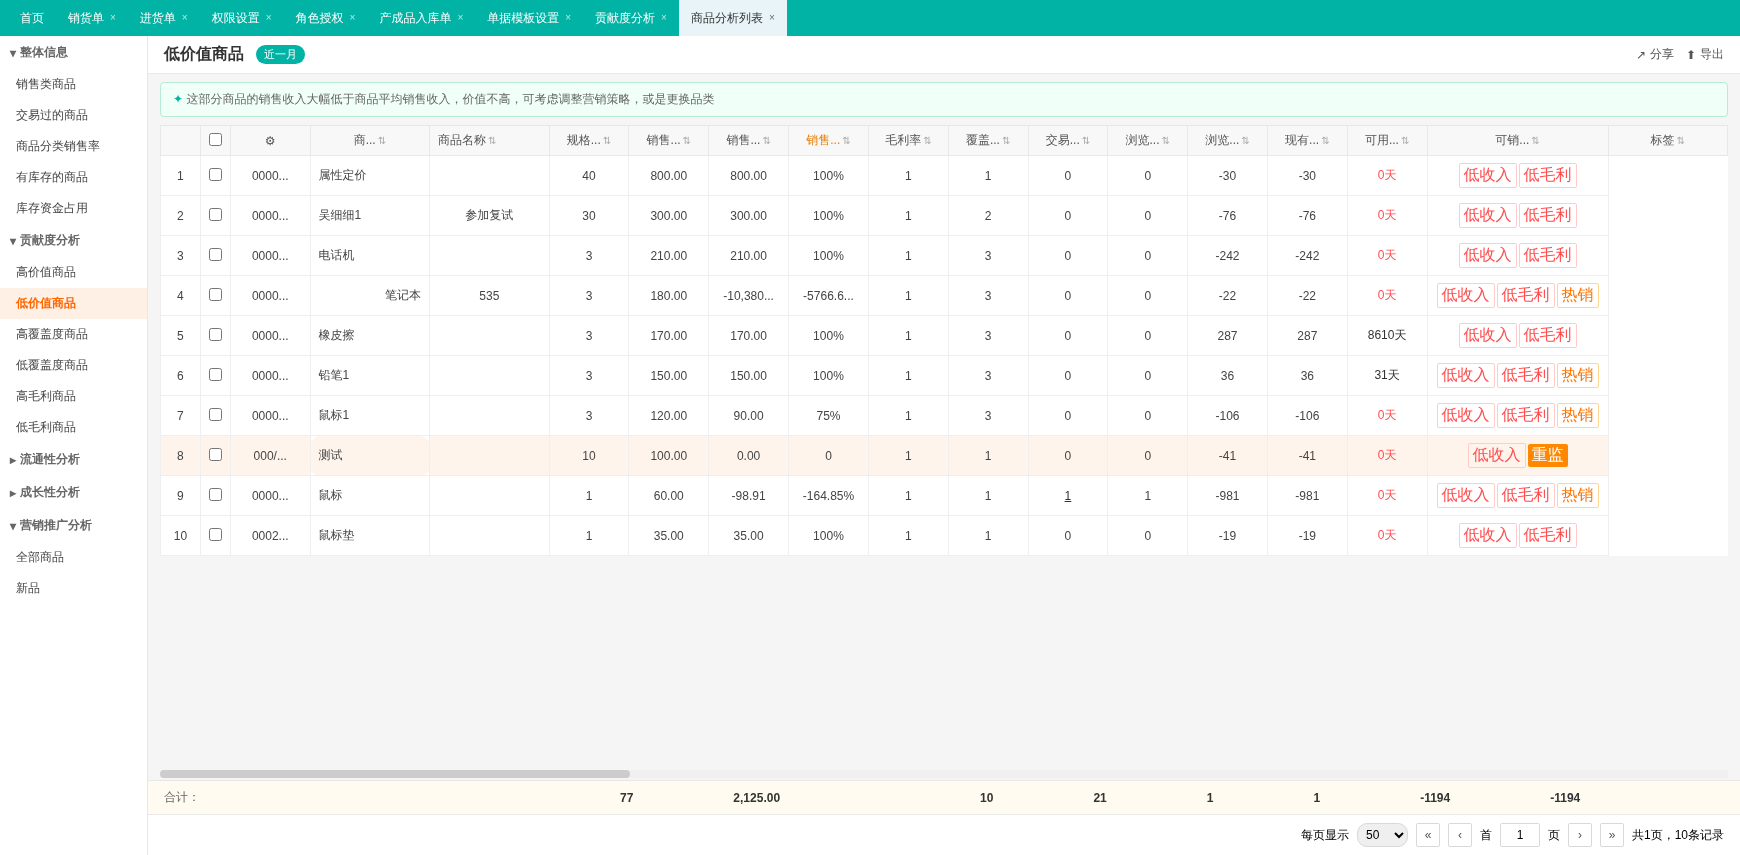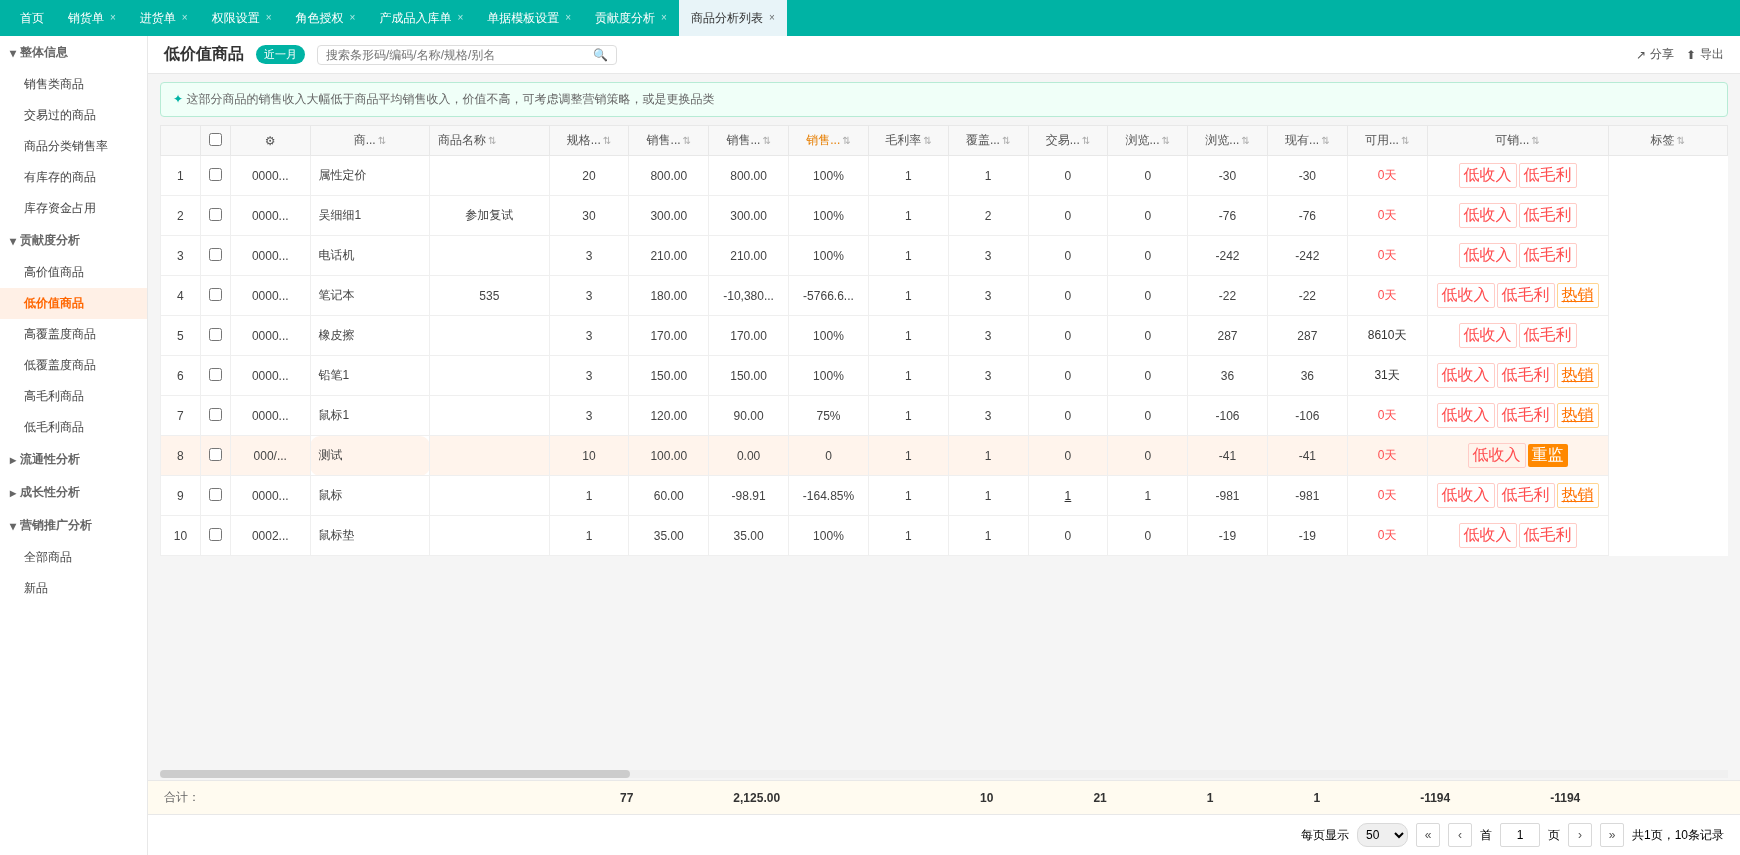--- a/index.html
+++ b/index.html
@@ -45,21 +45,21 @@
     .sidebar-section-header {
       padding: 8px 10px;
       color: #666;
       font-weight: bold;
       display: flex;
       align-items: center;
       gap: 4px;
       cursor: pointer;
     }
     .sidebar-item {
-      padding: 7px 24px;
+      padding: 7px 16px;
       cursor: pointer;
       color: #444;
     }
     .sidebar-item.active { background: #fff0e6; color: #ff6600; font-weight: bold; }
     
     
     .content-area {
       flex: 1;
       display: flex;
       flex-direction: column;
@@ -159,21 +159,21 @@
     tr.highlighted td { background: #fff4ec; }
     
     .tag {
       display: inline-block;
       padding: 1px 4px;
       border-radius: 2px;
       font-size: 16px;
       margin: 1px;
     }
     .tag-red { color: #ff4d4f; border: 1px solid #ffccc7; }
-    .tag-orange { color: #ff7300; border: 1px solid #ffd591; text-decoration: underline; }
+    .tag-orange { color: #ff7300; border: 1px solid #ffd591; }
     .tag-gold { background: #ff8800; color: white; }
     
     .sort-icon { color: #aaa; font-size: 10px; margin-left: 2px; }
     
     
     .footer-summary {
       background: #fffbf0;
       border-top: 1px solid #e8e8e8;
       padding: 8px 16px;
       display: flex;
@@ -324,24 +324,20 @@
     </div>
     <div class="sidebar-item">全部商品</div>
     <div class="sidebar-item">新品</div>
   </div>
 
   <div class="content-area">
 
     <div class="page-header">
       <span class="page-title">低价值商品</span>
       <span class="time-badge">近一月</span>
-      <div class="search-box">
-        <input class="search-input" placeholder="搜索条形码/编码/名称/规格/别名" type="text" style="">
-        <span style="color:#00b3a4; cursor:pointer;">🔍</span>
-      </div>
       <div class="header-right">
         <div class="header-btn">
           <span>↗</span>
           <span>分享</span>
         </div>
         <div class="header-btn">
           <span>⬆</span>
           <span>导出</span>
         </div>
       </div>
@@ -378,21 +374,21 @@
             <th class="col-tags">标签<span class="sort-icon">⇅</span></th>
           </tr>
         </thead>
         <tbody id="table-body">
         <tr>
     <td class="col-num">1</td>
     <td class="col-check"><input type="checkbox" style=""></td>
     <td class="col-code">0000...</td>
     <td class="col-name" style="text-align:left;">属性定价</td>
     <td class="col-spec"></td>
-    <td class="col-data">20</td>
+    <td class="col-data">40</td>
     <td class="col-data">800.00</td>
     <td class="col-data">800.00</td>
     <td class="col-data">100%</td>
     <td class="col-data">1</td>
     <td class="col-data">1</td>
     <td class="col-data"><span>0</span></td>
     <td class="col-data">0</td>
     <td class="col-data">-30</td>
     <td class="col-data">-30</td>
     <td class="col-data" style="color:#ff4d4f;">0天</td>
@@ -433,21 +429,21 @@
     <td class="col-data">0</td>
     <td class="col-data">-242</td>
     <td class="col-data">-242</td>
     <td class="col-data" style="color:#ff4d4f;">0天</td>
     <td class="col-tags"><span class="tag tag-red">低收入</span><span class="tag tag-red">低毛利</span></td>
   </tr>
             <tr>
     <td class="col-num">4</td>
     <td class="col-check"><input type="checkbox" style=""></td>
     <td class="col-code">0000...</td>
-    <td class="col-name" style="text-align:left;">笔记本</td>
+    <td class="col-name" style="text-align:right;">笔记本</td>
     <td class="col-spec">535</td>
     <td class="col-data">3</td>
     <td class="col-data">180.00</td>
     <td class="col-data">-10,380...</td>
     <td class="col-data">-5766.6...</td>
     <td class="col-data">1</td>
     <td class="col-data">3</td>
     <td class="col-data"><span>0</span></td>
     <td class="col-data">0</td>
     <td class="col-data">-22</td>

